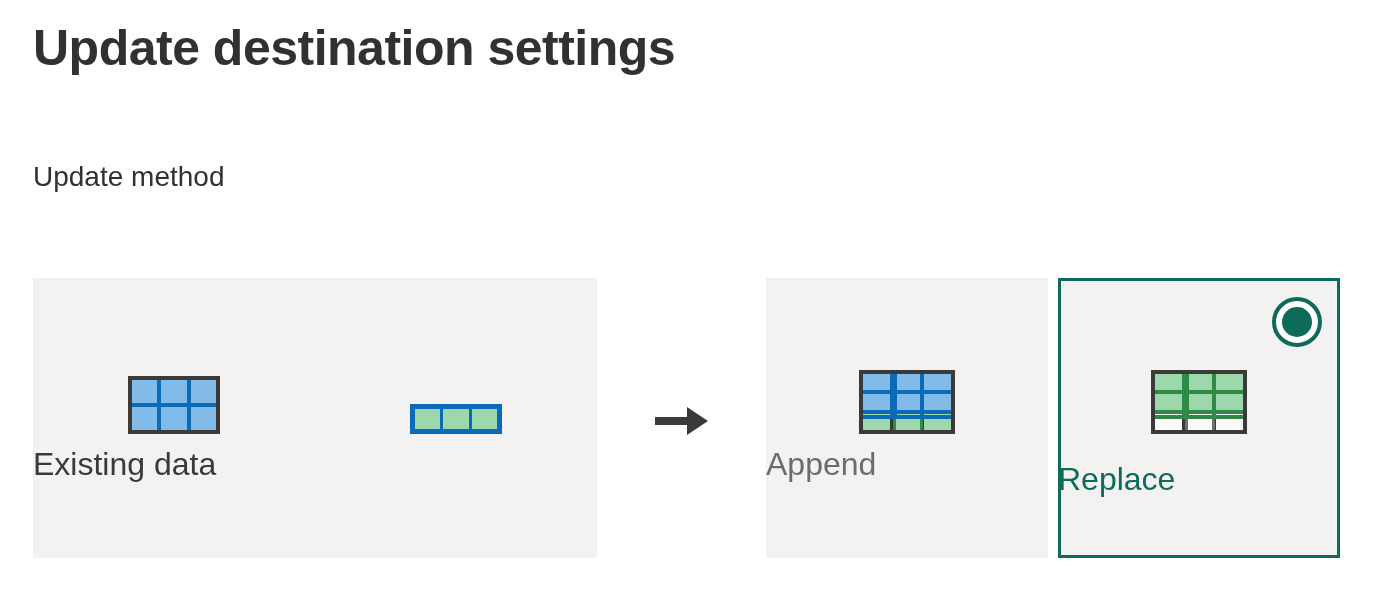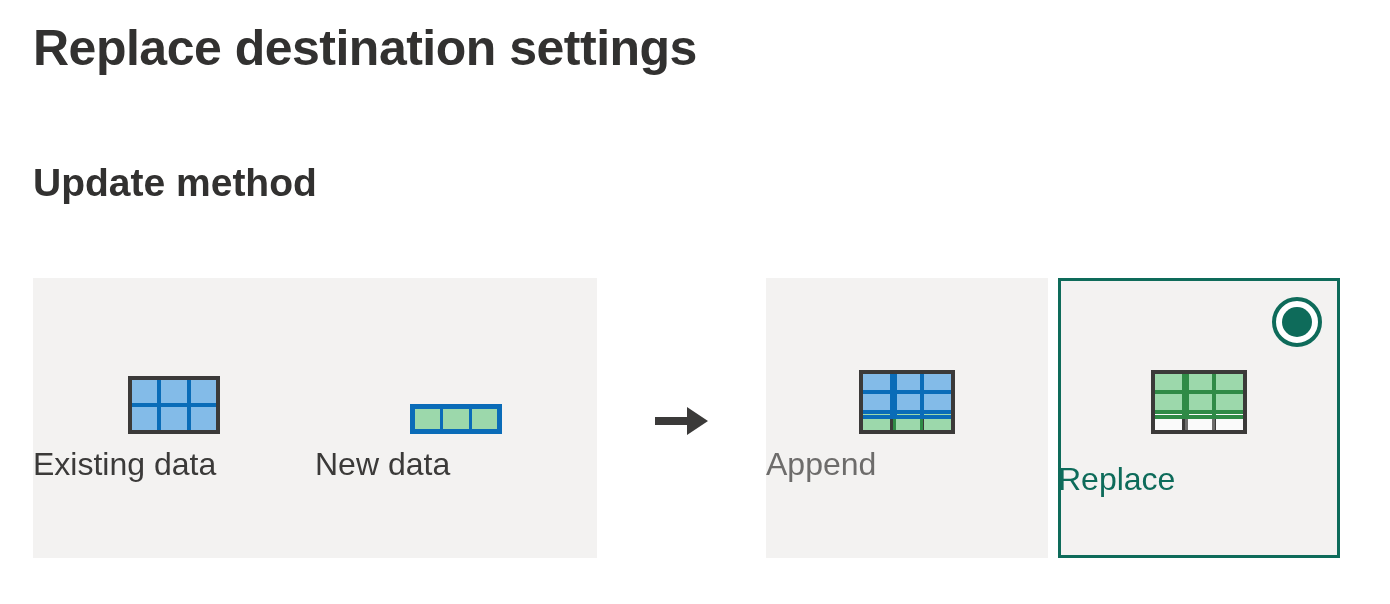--- a/index.html
+++ b/index.html
@@ -26,22 +26,22 @@
     font-weight: bold;
     color: #323130;
     letter-spacing: -0.5px;
     white-space: nowrap;
     line-height: 1.15;
   }
   .section-title {
     position: absolute;
     left: 33px;
     top: 160px;
-    font-size: 39px;
-    font-weight: bold;
+    font-size: 28px;
+    font-weight: normal;
     color: #323130;
     white-space: nowrap;
     line-height: 1.2;
   }
 
   
   .panel {
     position: absolute;
     background: #f3f2f1;
     box-sizing: border-box;
@@ -201,21 +201,21 @@
   .radio-selected .dot {
     width: 30px;
     height: 30px;
     border-radius: 50%;
     background: #0e6b5a;
   }
 </style>
 </head>
 <body>
 
-<div class="page-title">Replace destination settings</div>
+<div class="page-title">Update destination settings</div>
 
 <div class="section-title">Update method</div>
 
 <div class="panel panel-source"></div>
 
 <div class="option opt-existing">
   <div class="icon-slot">
     <div class="grid-glyph glyph-existing" style="background:#3b3a39; position:relative;">
       <div style="position:absolute; left:4px; top:4px; right:4px; bottom:4px; background:#0a6cb8;"></div>
       <div class="cell" style="position:relative;"></div>
@@ -230,21 +230,20 @@
 </div>
 
 <div class="option opt-new">
   <div class="icon-slot">
     <div class="grid-glyph glyph-new">
       <div class="cell"></div>
       <div class="cell"></div>
       <div class="cell"></div>
     </div>
   </div>
-  <div class="option-caption">New data</div>
 </div>
 
 <div class="arrow">
   <svg width="58" height="42" viewBox="0 0 58 42" aria-hidden="true">
     <path d="M2 17 H34 V7 L55 21 L34 35 V25 H2 Z" fill="#3b3a39"></path>
   </svg>
 </div>
 
 <div class="panel panel-append"></div>
 

